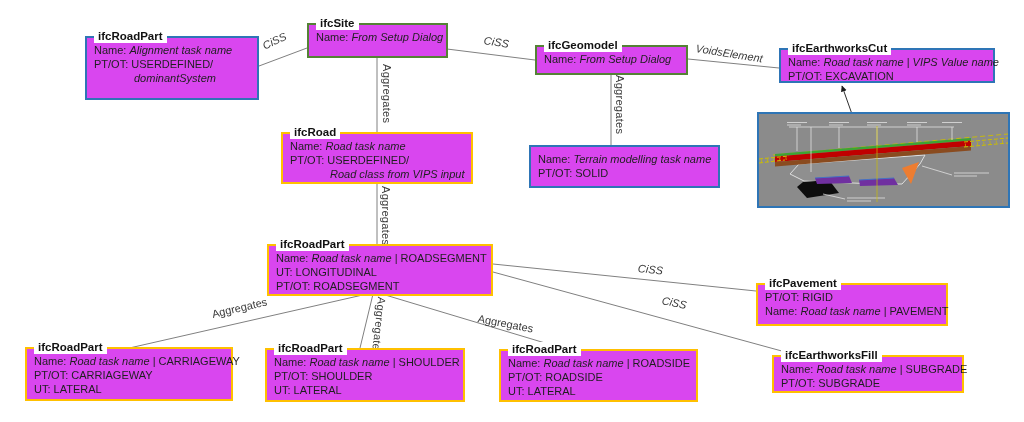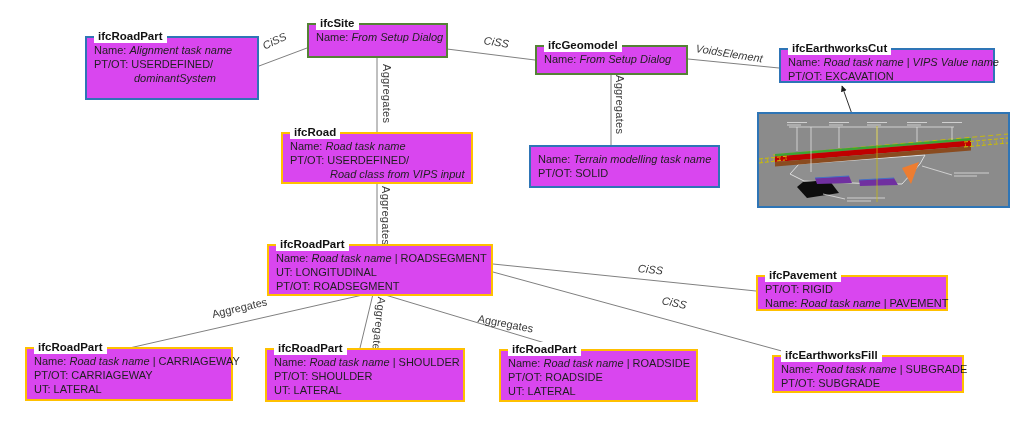--- a/index.html
+++ b/index.html
@@ -109,21 +109,21 @@
     <div class="bline">PT/OT: SOLID</div>
   </div>
 
   <div class="box orange" style="left:267px;top:244px;width:226px;height:52px;">
     <span class="box-title">ifcRoadPart</span>
     <div class="bline"><span>Name:</span> <span class="it">Road task name</span> <span>| ROADSEGMENT</span></div>
     <div class="bline">UT: LONGITUDINAL</div>
     <div class="bline">PT/OT: ROADSEGMENT</div>
   </div>
 
-  <div class="box orange" style="left:756px;top:275px;width:192px;height:36px;">
+  <div class="box orange" style="left:756px;top:283px;width:192px;height:43px;">
     <span class="box-title">ifcPavement</span>
     <div class="bline">PT/OT: RIGID</div>
     <div class="bline"><span>Name:</span> <span class="it">Road task name</span> <span>| PAVEMENT</span></div>
   </div>
 
   <div class="box orange" style="left:25px;top:347px;width:208px;height:54px;">
     <span class="box-title">ifcRoadPart</span>
     <div class="bline"><span>Name:</span> <span class="it">Road task name</span> <span>| CARRIAGEWAY</span></div>
     <div class="bline">PT/OT: CARRIAGEWAY</div>
     <div class="bline">UT: LATERAL</div>

